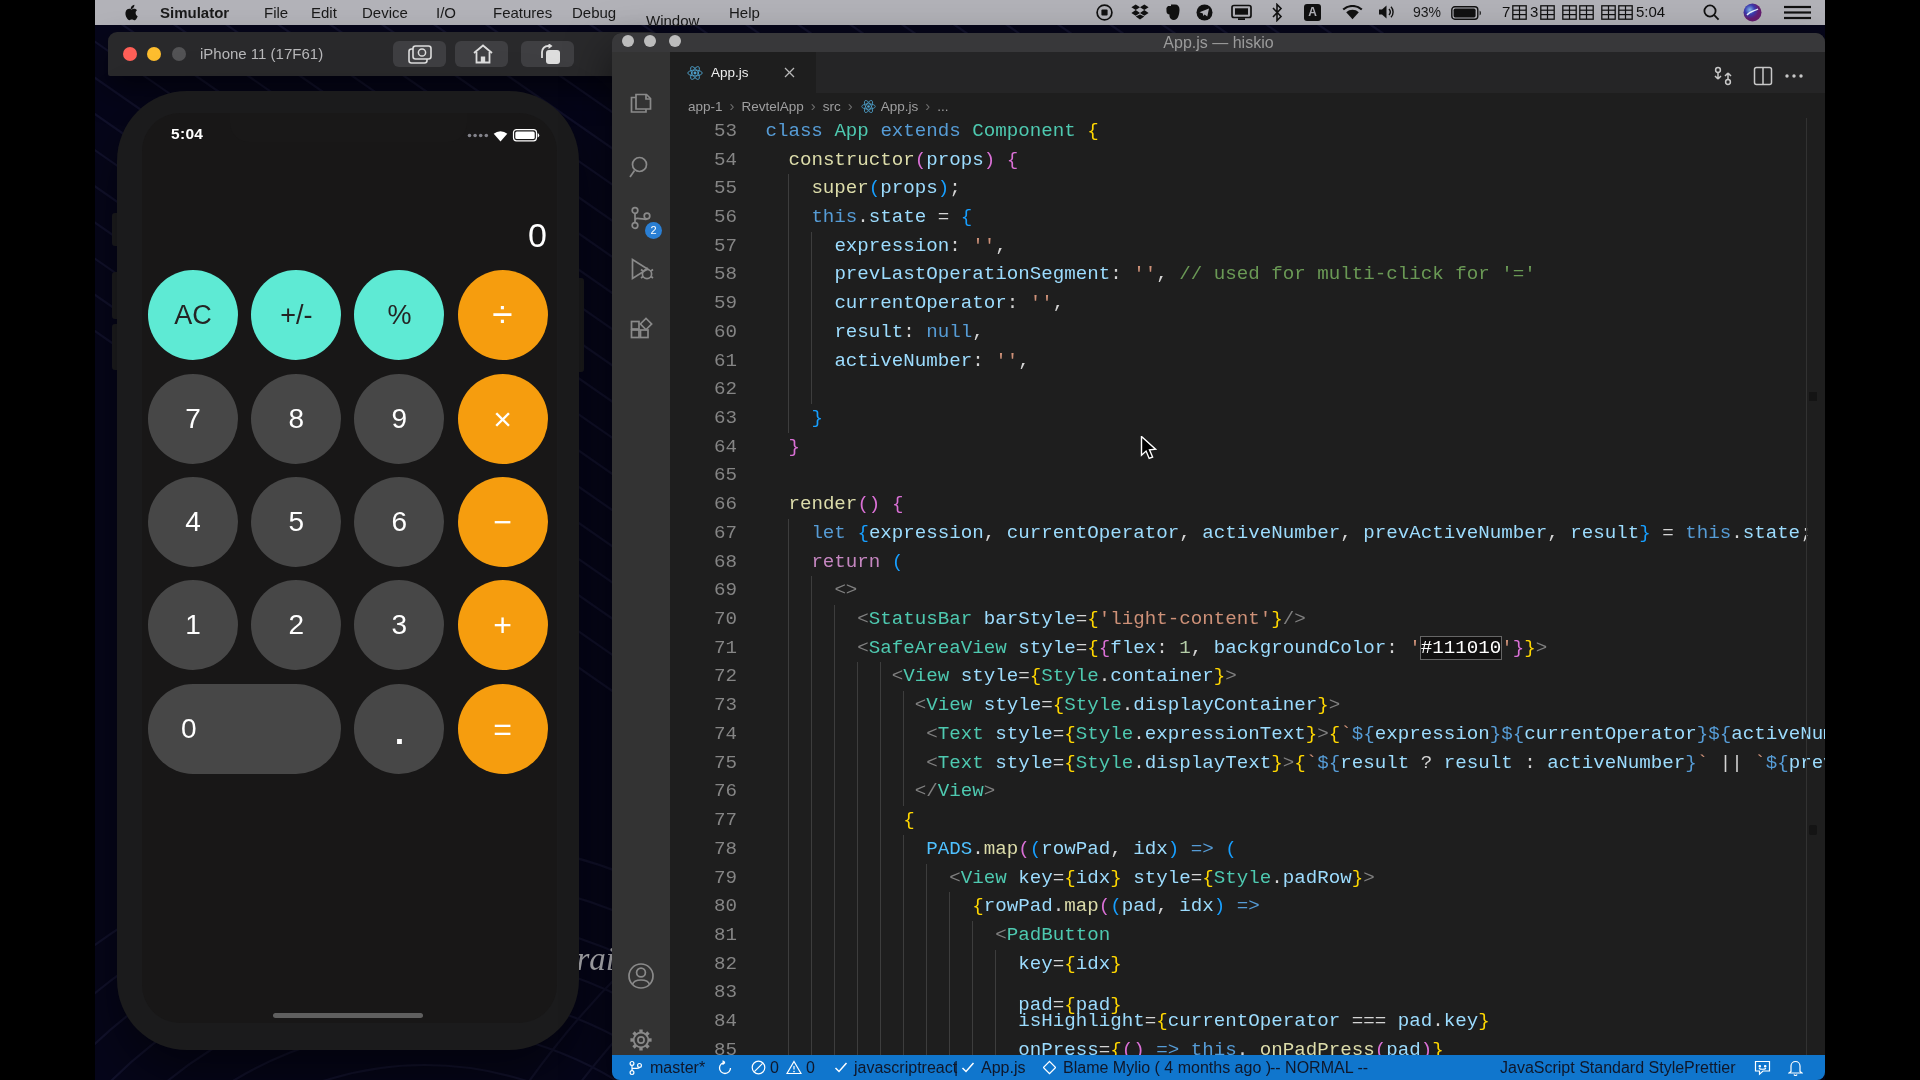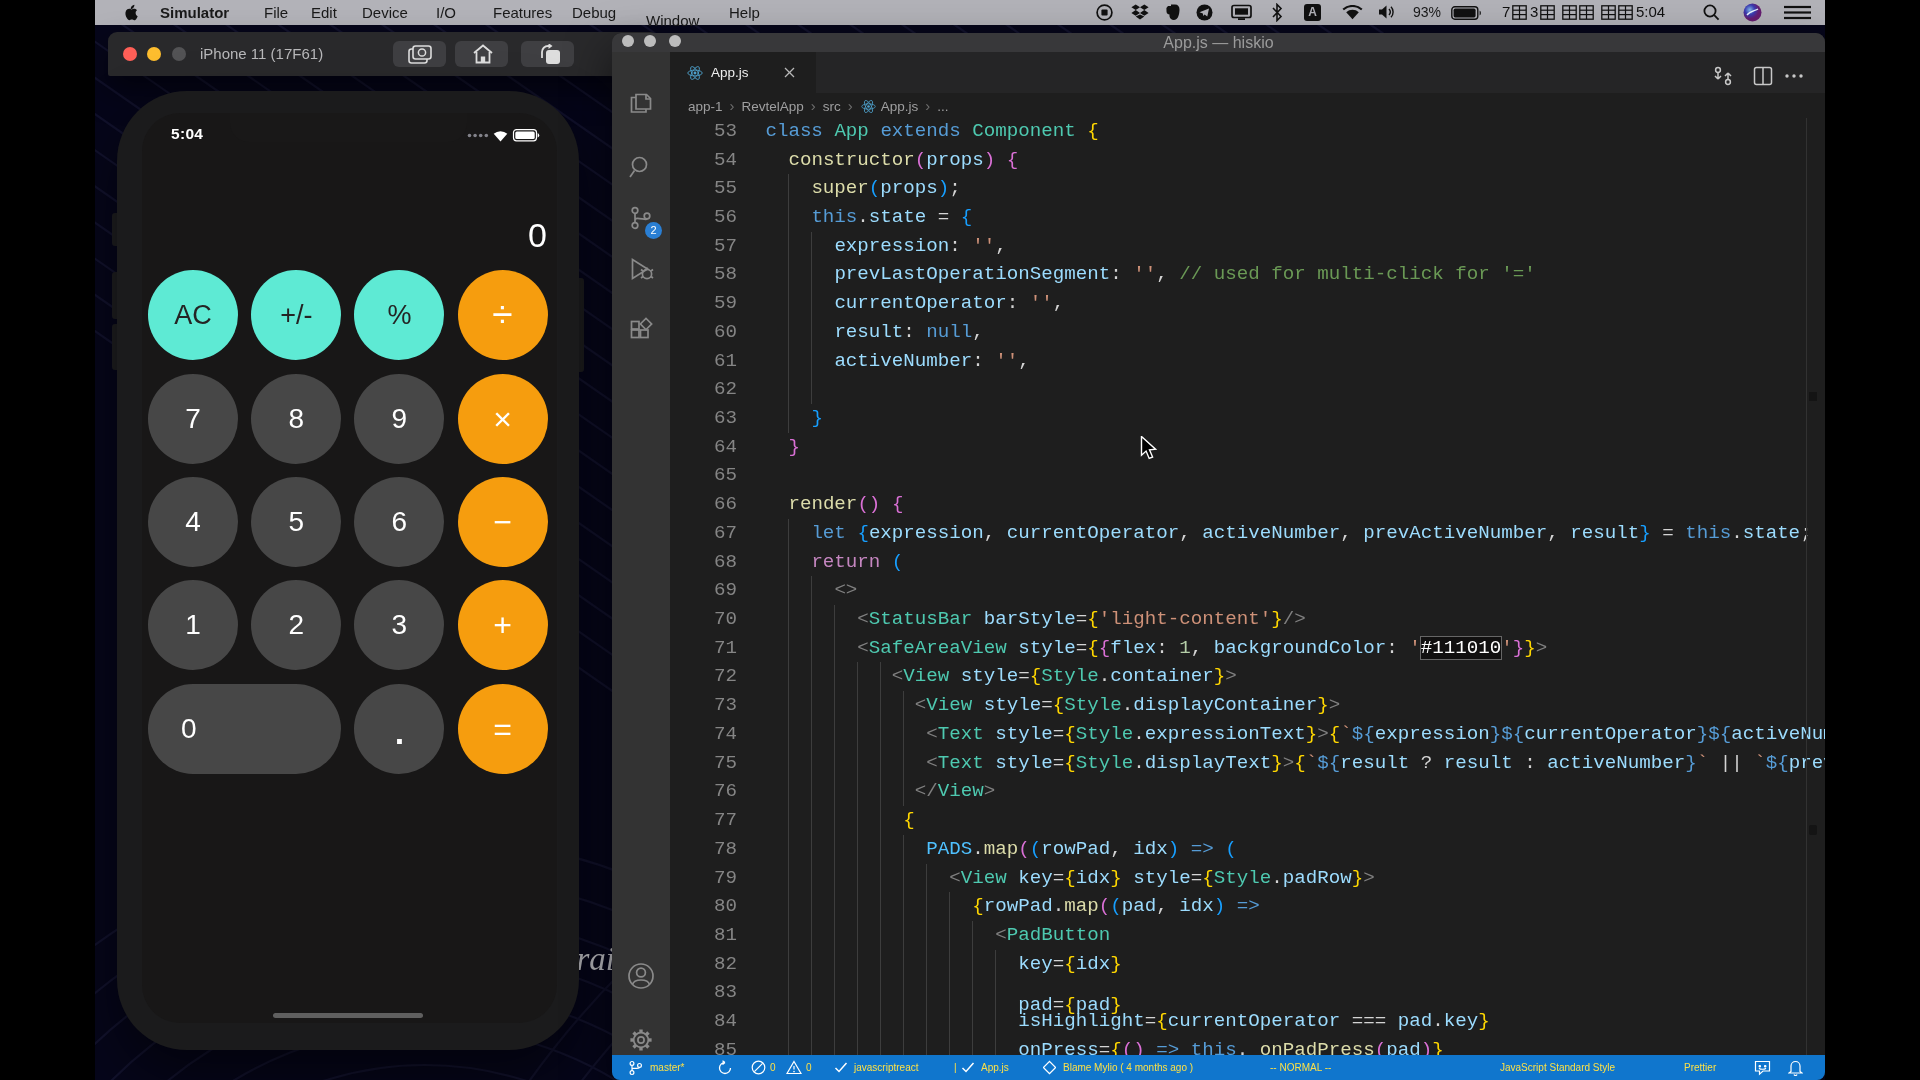--- a/index.html
+++ b/index.html
@@ -26,21 +26,21 @@
 #tab1{position:absolute;left:0;top:0;width:146px;height:41px;background:#1e1e1e}
 #crumbs{position:absolute;left:58px;top:60px;right:0;height:25px;background:#1e1e1e;color:#9f9fa0;font-size:13.5px;line-height:25px;white-space:nowrap}
 #crumbs .sep{color:#6e6e6e;padding:0 7px;font-size:15px}
 #codewrap{position:absolute;left:58px;top:85px;right:0;height:937px;background:#1e1e1e;overflow:hidden}
 .ln{position:absolute;width:38px;text-align:right;color:#858585;font-family:"Liberation Mono",monospace;font-size:19.17px;line-height:28.72px;white-space:pre}
 .cl{position:absolute;left:95.4px;color:#d4d4d4;font-family:"Liberation Mono",monospace;font-size:19.17px;line-height:28.72px;white-space:pre}
 .ig{position:absolute;width:1px;background:#3d3d3d}
 .k{color:#569cd6}.p{color:#c586c0}.f{color:#dcdcaa}.v{color:#9cdcfe}.c2{color:#4ec9b0}.s{color:#ce9178}
 .m{color:#6a9955}.n{color:#b5cea8}.w{color:#d4d4d4}.g{color:#808080}.b1{color:#ffd700}.b2{color:#da70d6}.b3{color:#179fff}.v4{color:#4fc1ff}
 .chip{background:#111010;color:#fff;outline:1px solid #666}
-#vstatus{position:absolute;left:0;top:1022px;width:100%;height:25px;background:#1076cd;border-radius:0 0 8px 8px;color:#fde047;font-size:10px}
+#vstatus{position:absolute;left:0;top:1022px;width:100%;height:25px;background:#1076cd;border-radius:0 0 8px 8px;color:#0f172a;font-size:16px}
 #vstatus .si{position:absolute;top:0;line-height:25px;white-space:nowrap}
 </style></head>
 <body>
 <div id="scr">
 <svg class="abs" style="left:0;top:0" width="1730" height="1080" viewBox="0 0 1730 1080">
 <line x1="-476" y1="0" x2="674" y2="800" stroke="#12122c" stroke-width="2.2"></line>
 <line x1="-424" y1="0" x2="726" y2="800" stroke="#12122c" stroke-width="2.2"></line>
 <line x1="-372" y1="0" x2="778" y2="800" stroke="#12122c" stroke-width="2.2"></line>
 <line x1="-320" y1="0" x2="830" y2="800" stroke="#12122c" stroke-width="2.2"></line>
 <line x1="-268" y1="0" x2="882" y2="800" stroke="#12122c" stroke-width="2.2"></line>

